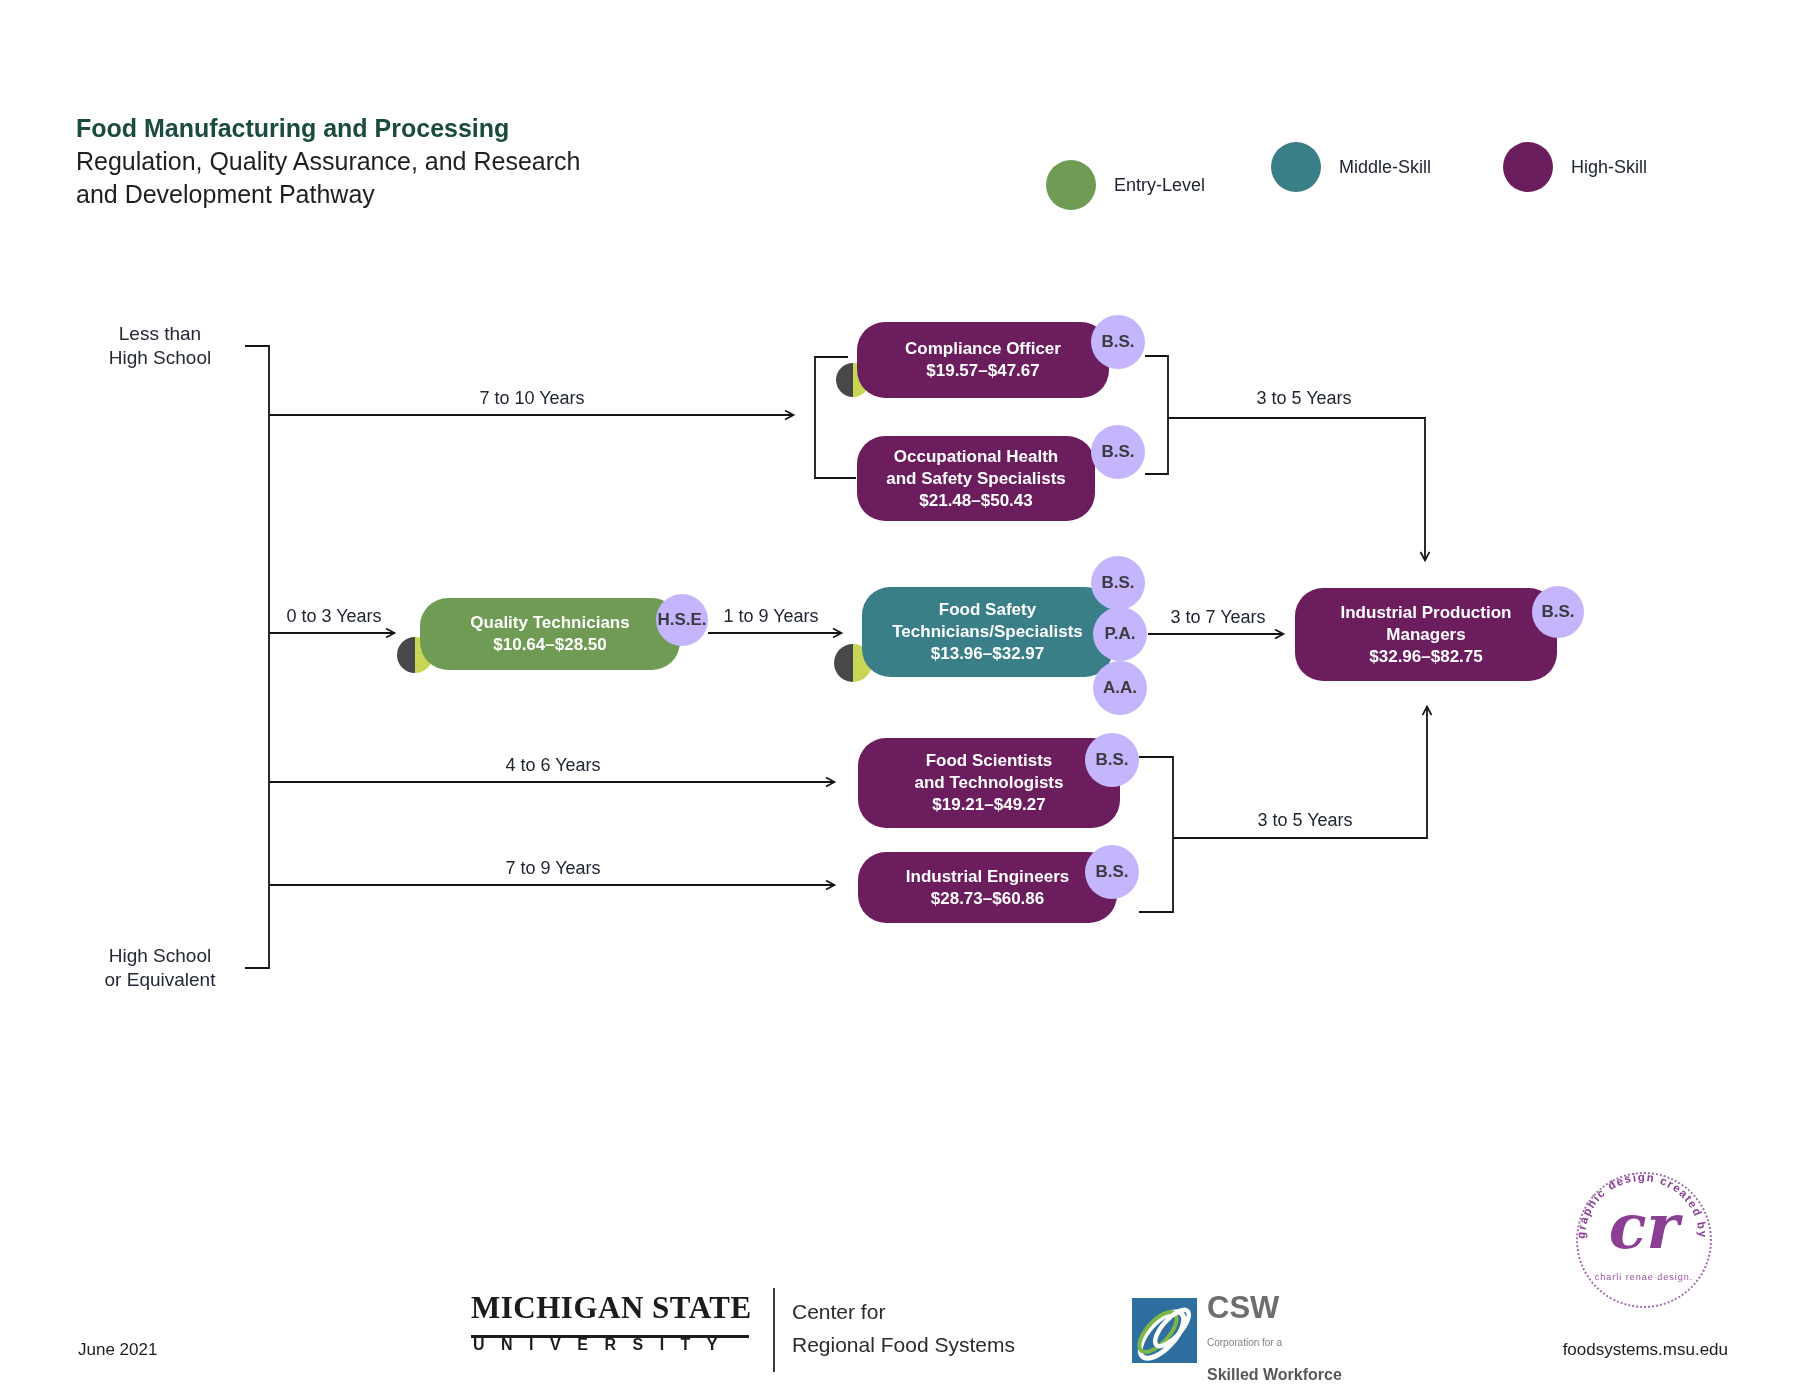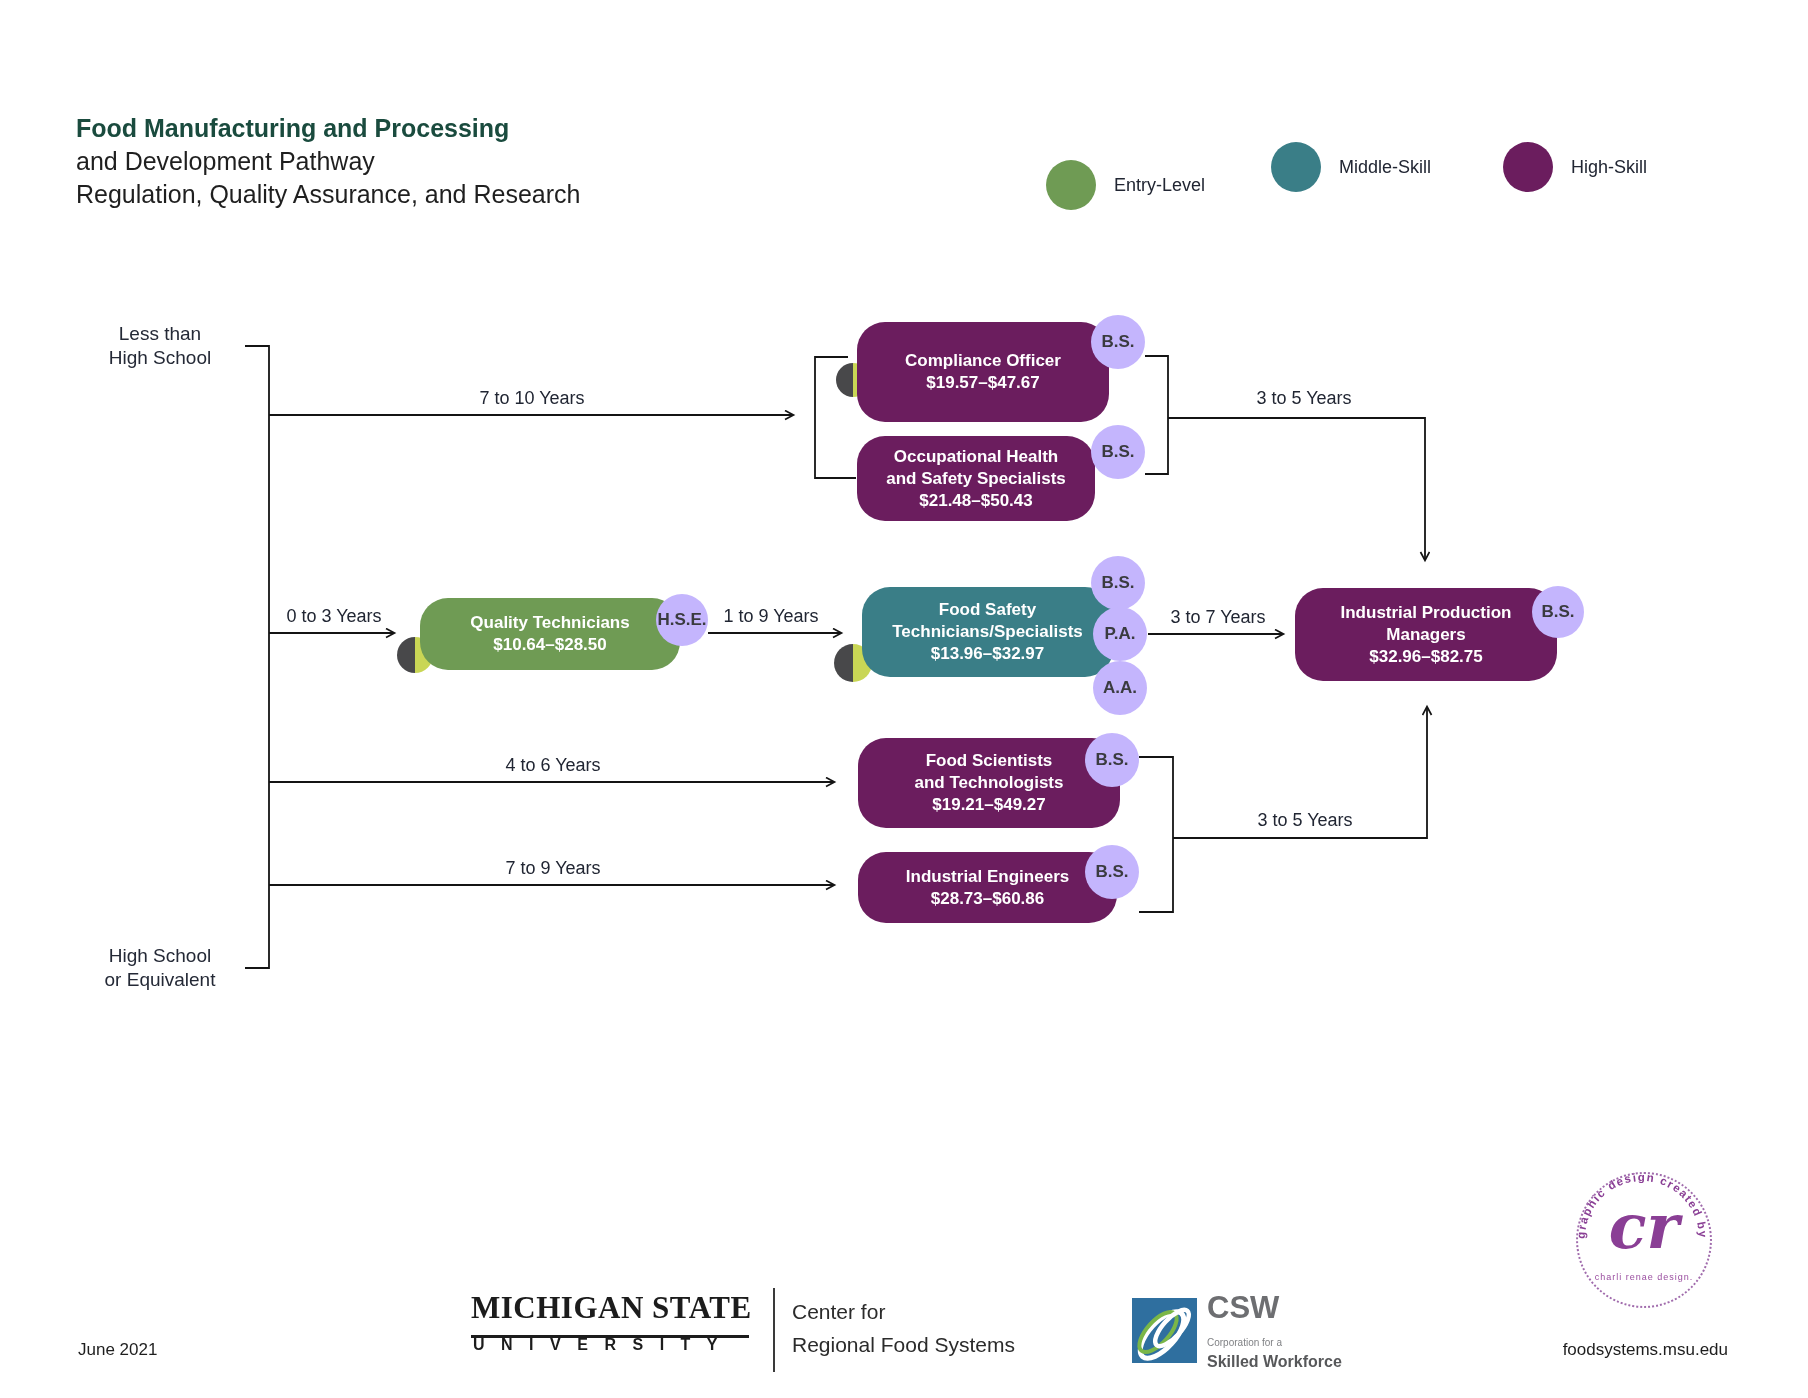--- a/index.html
+++ b/index.html
@@ -32,21 +32,21 @@
            font-weight:bold;font-size:31px;color:#1c1c1c;white-space:nowrap;letter-spacing:0.5px;
            border-bottom:3px solid #1c1c1c;padding-bottom:9px;text-align:center;}
   .msu-bottom{position:absolute;left:473px;top:1336px;width:290px;font-size:16px;font-weight:bold;
               color:#1c1c1c;letter-spacing:16.5px;white-space:nowrap;}
   .footer-divider{position:absolute;left:773px;top:1288px;width:2px;height:84px;background:#3a3a3a;}
   .crfs{position:absolute;left:792px;top:1295px;font-size:21px;color:#2b2b2b;line-height:33px;}
   .csw-square{position:absolute;left:1132px;top:1298px;width:65px;height:65px;background:#2F6F9F;overflow:hidden;}
   .csw-text{position:absolute;left:1207px;top:1292px;}
   .csw-abbr{font-size:31px;font-weight:bold;color:#6d6e71;line-height:32px;}
   .csw-l1{font-size:10px;color:#808285;margin-top:13px;}
-  .csw-l2{font-size:16px;font-weight:bold;color:#57585a;margin-top:5px;}
+  .csw-l2{font-size:16px;font-weight:bold;color:#57585a;margin-top:18px;}
   
   .stamp{position:absolute;left:1576px;top:1172px;width:132px;height:132px;border:2px dotted #A06BAC;
          border-radius:50%;z-index:3;}
   .stamp-monogram{position:absolute;left:0;right:0;top:22px;text-align:center;
                   font-family:"DejaVu Serif",serif;font-style:italic;font-weight:bold;
                   font-size:62px;color:#8A3F95;line-height:62px;}
   .stamp-caption{position:absolute;left:0;right:0;top:98px;text-align:center;font-size:9px;
                  letter-spacing:1px;color:#9A4EA0;}
 </style>
 </head>
@@ -75,22 +75,22 @@
       <path d="M1139,757 H1173 V912 H1139"></path>
       <path d="M1173,838 H1427 V707" marker-end="url(#ah)"></path>
     </g>
     <text font-size="11.5" letter-spacing="1.5" fill="#8A3F95" font-weight="bold">
       <textPath href="#stampArc" startOffset="50%" text-anchor="middle">graphic design created by</textPath>
     </text>
   </svg>
 
   <div class="title-block">
     <div class="title-main">Food Manufacturing and Processing</div>
+    <div class="title-sub">Regulation, Quality Assurance, and Research</div>
     <div class="title-sub">and Development Pathway</div>
-    <div class="title-sub">Regulation, Quality Assurance, and Research</div>
   </div>
 
   <div class="legend-item" style="left:1046px;top:160px;">
     <span class="legend-dot" style="background:#6F9B54;"></span>
     <span class="legend-label">Entry-Level</span>
   </div>
   <div class="legend-item" style="left:1271px;top:142px;">
     <span class="legend-dot" style="background:#3A7E87;"></span>
     <span class="legend-label">Middle-Skill</span>
   </div>
@@ -114,21 +114,21 @@
   <div class="edge-label" style="left:1218px;top:607px;">3 to 7 Years</div>
   <div class="edge-label" style="left:553px;top:755px;">4 to 6 Years</div>
   <div class="edge-label" style="left:553px;top:858px;">7 to 9 Years</div>
   <div class="edge-label" style="left:1304px;top:388px;">3 to 5 Years</div>
   <div class="edge-label" style="left:1305px;top:810px;">3 to 5 Years</div>
 
   <div class="split-dot" style="left:836px;top:363px;width:34px;height:34px;"></div>
   <div class="split-dot" style="left:397px;top:637px;width:36px;height:36px;"></div>
   <div class="split-dot" style="left:834px;top:644px;width:38px;height:38px;"></div>
 
-  <div class="node purple" style="left:857px;top:322px;width:252px;height:100px;text-align:center;">
+  <div class="node purple" style="left:857px;top:322px;width:252px;height:76px;text-align:center;">
     <div>Compliance Officer</div>
     <div>$19.57–$47.67</div>
   </div>
   <div class="badge" style="left:1091px;top:315px;">B.S.</div>
 
   <div class="node purple" style="left:857px;top:436px;width:238px;height:85px;">
     <div>Occupational Health</div>
     <div>and Safety Specialists</div>
     <div>$21.48–$50.43</div>
   </div>

